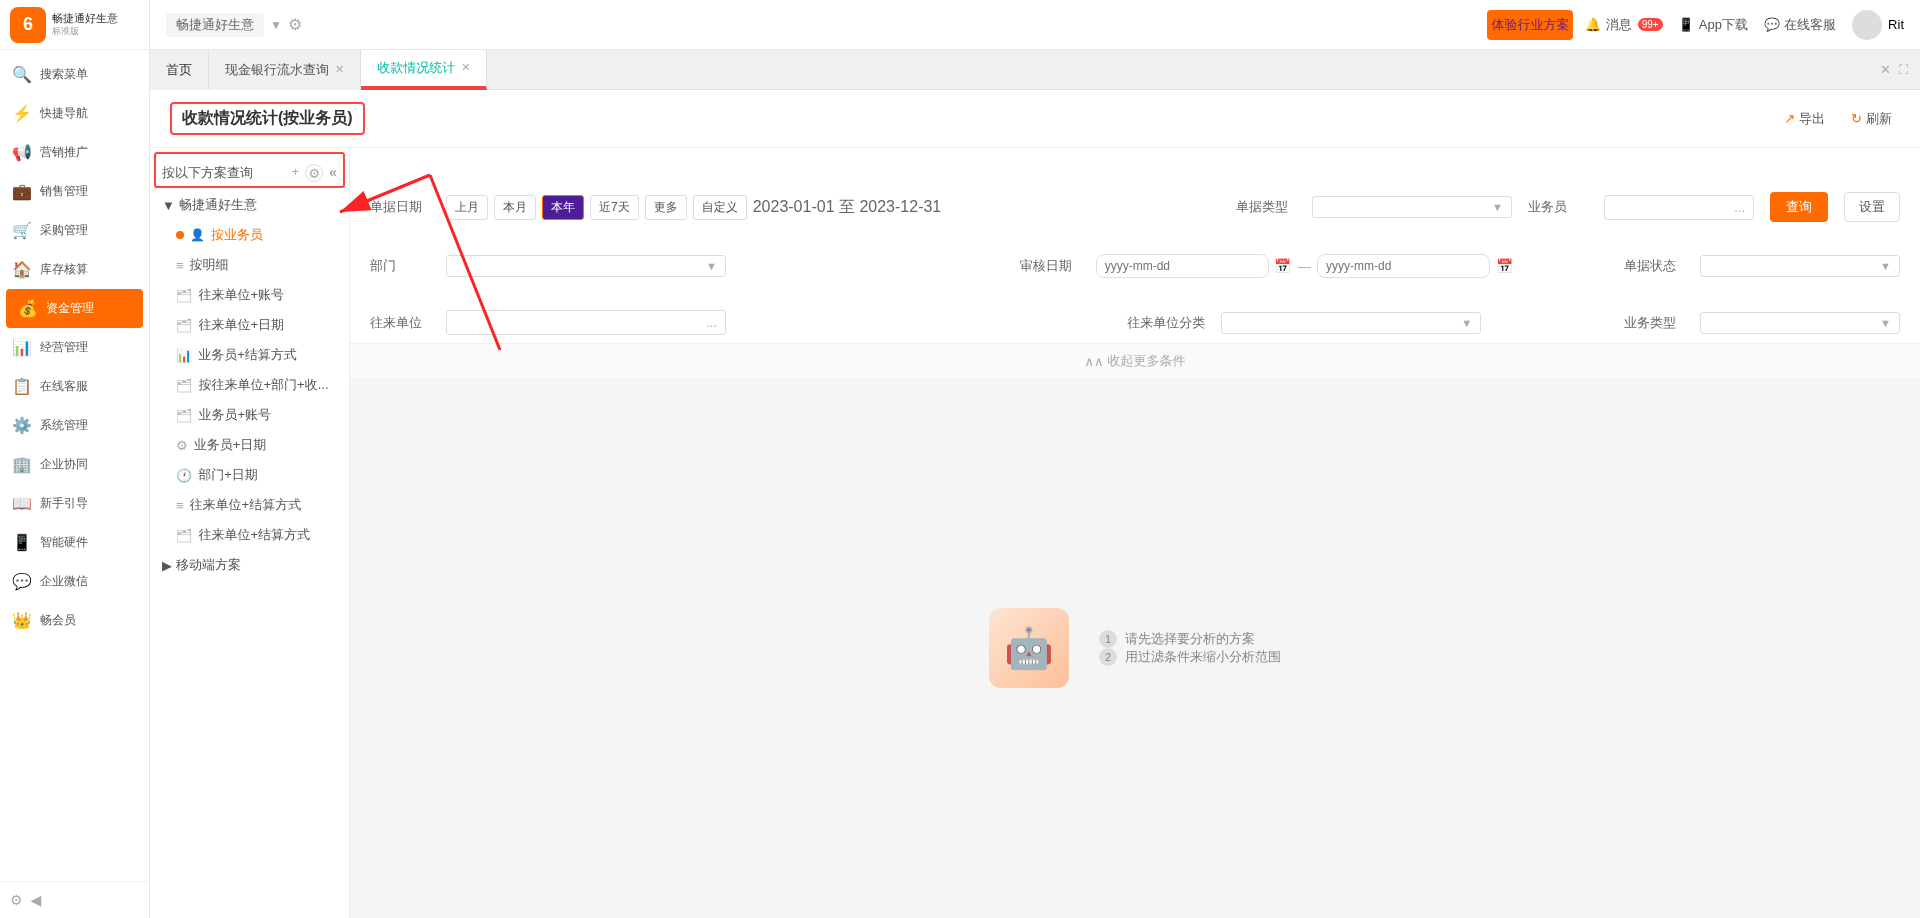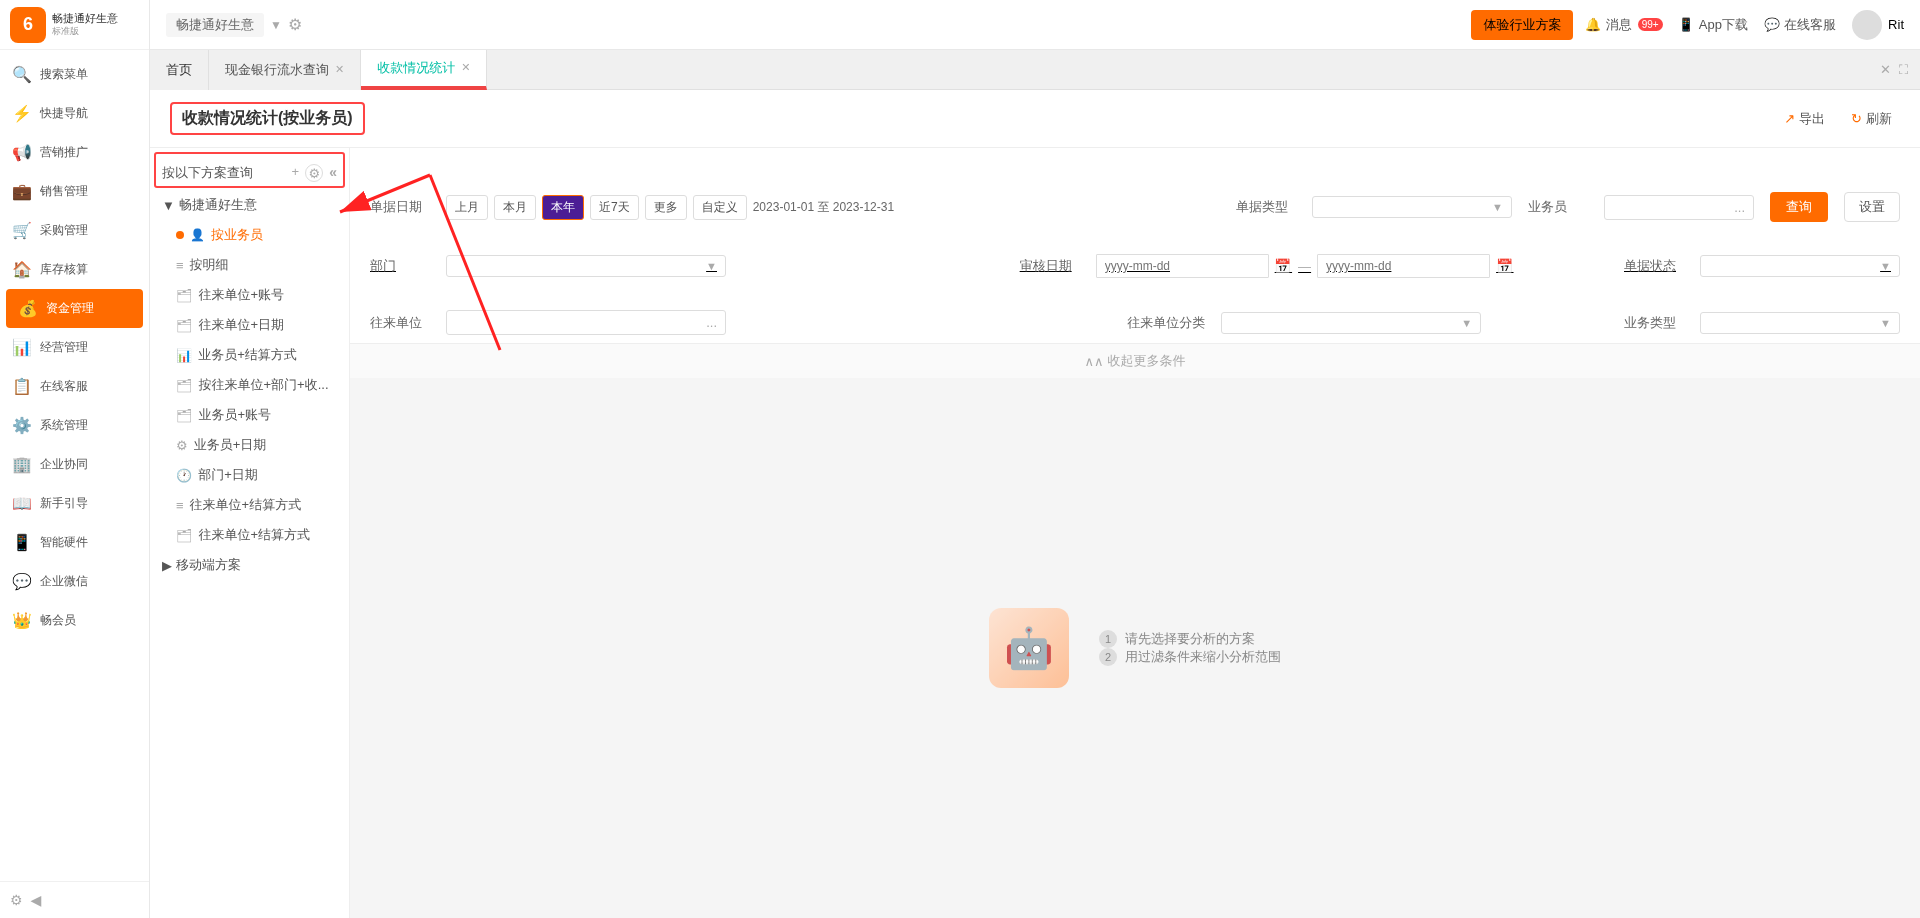--- a/index.html
+++ b/index.html
@@ -21,21 +21,21 @@
 
     
     .main { flex: 1; display: flex; flex-direction: column; overflow: hidden; }
 
     
     .topbar { height: 50px; background: #fff; display: flex; align-items: center; padding: 0 16px; border-bottom: 1px solid #e8e8e8; gap: 12px; }
     .topbar-nav { display: flex; align-items: center; gap: 6px; flex: 1; }
     .topbar-app-name { font-size: 13px; color: #666; background: #f5f5f5; padding: 3px 10px; border-radius: 3px; }
     .topbar-arrow { color: #aaa; font-size: 12px; }
     .topbar-settings { color: #aaa; font-size: 16px; cursor: pointer; }
-    .topbar-btn { background: #ff6b00; color: #000000; border: none; padding: 6px 12px; border-radius: 4px; cursor: pointer; font-size: 13px; }
+    .topbar-btn { background: #ff6b00; color: #701a75; border: none; padding: 6px 4px; border-radius: 4px; cursor: pointer; font-size: 13px; }
     .topbar-right { display: flex; align-items: center; gap: 16px; margin-left: auto; }
     .topbar-right-item { display: flex; align-items: center; gap: 4px; color: #555; cursor: pointer; font-size: 13px; }
     .badge { background: #ff4444; color: white; border-radius: 8px; font-size: 10px; padding: 1px 4px; margin-left: 2px; }
     .topbar-user { display: flex; align-items: center; gap: 6px; }
     .user-avatar { width: 30px; height: 30px; background: #ddd; border-radius: 50%; }
 
     
     .tabs { display: flex; align-items: center; background: #f0f0f0; height: 40px; padding: 0 0; border-bottom: 1px solid #e0e0e0; }
     .tab { display: flex; align-items: center; padding: 0 16px; height: 40px; cursor: pointer; font-size: 13px; color: #555; border-right: 1px solid #e0e0e0; gap: 6px; background: #f0f0f0; justify-content: center; }
     .tab.home { color: #333; }
@@ -51,25 +51,25 @@
     .page-title { font-size: 16px; font-weight: bold; color: #333; border: 2px solid #ff4444; padding: 4px 10px; border-radius: 4px; }
     .page-actions { display: flex; gap: 10px; }
     .action-btn { display: flex; align-items: center; gap: 4px; background: none; border: none; cursor: pointer; color: #555; font-size: 13px; padding: 4px 8px; }
     .action-btn .icon { color: #ff6b00; }
     .filter-row { display: flex; align-items: center; gap: 16px; margin-bottom: 12px; margin-top: 32px; }
     .filter-row:last-child { margin-bottom: 0; }
     .filter-label { color: #666; min-width: 60px; font-size: 13px; }
     .filter-date-group { display: flex; align-items: center; gap: 6px; }
     .date-btn { padding: 3px 8px; border: 1px solid #ddd; border-radius: 3px; background: #fff; cursor: pointer; font-size: 12px; color: #555; }
     .date-btn.active { background: #4c1d95; color: white; border-color: #ff6b00; }
-    .date-range { font-size: 12px; color: #666; }
+    .date-range { font-size: 16px; color: #666; }
     .filter-select { border: 1px solid #ddd; border-radius: 3px; padding: 4px 8px; background: #fff; min-width: 180px; display: flex; align-items: center; justify-content: space-between; cursor: pointer; font-size: 13px; color: #555; }
     .filter-select .arrow { color: #aaa; font-size: 11px; }
     .filter-input-group { display: flex; align-items: center; gap: 6px; }
-    .filter-input { border: 1px solid #ddd; border-radius: 1px; padding: 4px 8px; background: #fff; min-width: 130px; font-size: 12px; color: #4d7c0f; }
+    .filter-input { border: 1px solid #ddd; border-radius: 8px; padding: 4px 8px; background: #fff; min-width: 130px; font-size: 12px; color: #4d7c0f; }
     .filter-dash { color: #aaa; }
     .filter-cal { color: #aaa; font-size: 14px; cursor: pointer; }
     .query-btn { background: #ff6b00; color: white; border: none; padding: 6px 16px; border-radius: 4px; cursor: pointer; font-size: 13px; }
     .settings-btn { background: #fff; color: #555; border: 1px solid #ddd; padding: 5px 14px; border-radius: 4px; cursor: pointer; font-size: 13px; }
 
     
     .collapse-bar { background: #fafafa; display: flex; align-items: center; justify-content: center; padding: 8px; border-top: 1px solid #eee; cursor: pointer; color: #aaa; font-size: 13px; gap: 4px; }
 
     
     .body-content { flex: 1; background: #f5f5f5; display: flex; flex-direction: column; align-items: center; justify-content: center; padding: 40px; }
@@ -335,21 +335,21 @@
                 <div class="filter-select" style="min-width:150px;">
                   <span></span>
                   <span style="color:#aaa; font-size:13px;">...</span>
                 </div>
               </div>
               <button class="query-btn">查询</button>
               <button class="settings-btn">设置</button>
             </div>
           </div>
 
-          <div style="padding: 0 20px; text-decoration: underline;">
+          <div style="padding: 0 20px;">
             <div class="filter-row">
               <span class="filter-label">部门</span>
               <div class="filter-select" style="min-width:280px;">
                 <span></span>
                 <span class="arrow">▼</span>
               </div>
               <span style="flex:1;"></span>
               <span class="filter-label">审核日期</span>
               <div class="filter-input-group">
                 <input class="filter-input" readonly="" placeholder="yyyy-mm-dd" style="">

